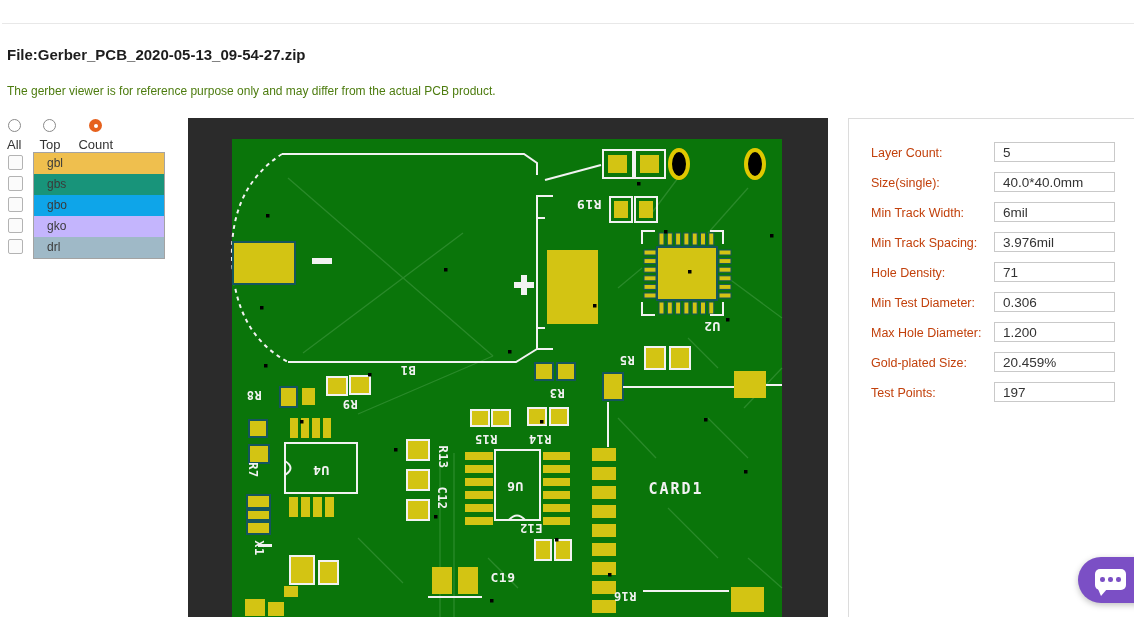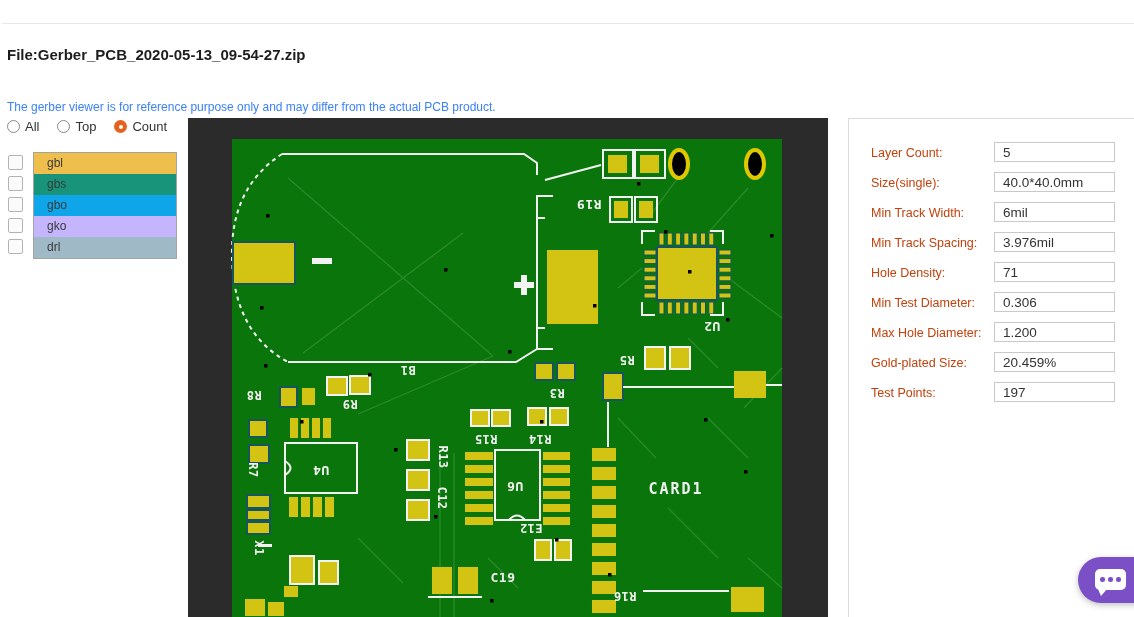--- a/index.html
+++ b/index.html
@@ -1,28 +1,28 @@
 <!DOCTYPE html>
 <html><head>
 <meta charset="utf-8">
 <style>
   * { margin:0; padding:0; box-sizing:border-box; }
   html,body { width:1134px; height:617px; overflow:hidden; background:#fff;
     font-family:"Liberation Sans", sans-serif; position:relative; }
   .top-divider { position:absolute; left:2px; top:23px; width:1132px; height:1px; background:#e8e8e8; }
   .page-title { position:absolute; left:7px; top:46px; font-size:15px; font-weight:bold; color:#1d1d1d; }
-  .page-notice { position:absolute; left:7px; top:100px; font-size:12px; color:#3b82f6; }
+  .page-notice { position:absolute; left:7px; top:84px; font-size:12px; color:#4d7c0f; }
   .radio-row { position:absolute; left:7px; top:119px; display:flex; gap:18px; align-items:center; }
-  .radio-opt { display:flex; align-items:center; gap:5px; font-size:13px; color:#333; cursor:pointer; }
+  .radio-opt { display:flex; align-items:center; gap:5px; font-size:13px; color:#333; cursor:pointer;flex-direction:column; }
   .radio-circle { width:13px; height:13px; border-radius:50%; border:1px solid #8a8a8a; background:#fff; position:relative; }
   .radio-circle.sel { border:none; background:#e6611d; }
   .radio-circle.sel::after { content:""; position:absolute; left:4.5px; top:4.5px; width:4px; height:4px; border-radius:50%; background:#fff; }
   .chk-col { position:absolute; left:8px; top:155px; }
   .chk { width:15px; height:15px; border:1px solid #b3b3b3; background:#fbfbfb; border-radius:2px; margin-bottom:6px; cursor:pointer; }
-  .layer-list { position:absolute; left:33px; top:152px; width:144px; border:1px solid #a3a3a3; }
+  .layer-list { position:absolute; left:33px; top:152px; width:132px; border:1px solid #a3a3a3; }
   .layer-row { height:21px; line-height:21px; padding-left:13px; font-size:12px; color:#3a3a3a; cursor:pointer; }
   .viewer { position:absolute; left:188px; top:118px; width:640px; height:499px; background:#2b2b2b; }
   .info-panel { position:absolute; left:848px; top:118px; width:310px; height:540px; border:1px solid #dcdcdc; background:#fff; }
   .field-row { position:absolute; left:0; width:100%; height:30px; }
   .field-label { position:absolute; left:22px; top:4px; font-size:12.5px; color:#c2410c; }
   .field-input { position:absolute; left:145px; top:0; width:121px; height:20px; border:1px solid #c9c9c9;
      font-family:"Liberation Sans", sans-serif; font-size:13.5px; color:#333; padding-left:8px; outline:none; background:#fff; }
   .chat-btn { position:absolute; left:1078px; top:557px; width:70px; height:46px; background:#7b4fc5;
      border-radius:24px 0 0 24px; cursor:pointer; box-shadow:0 2px 6px rgba(0,0,0,.25); }
   .chat-bubble { position:absolute; left:17px; top:12px; width:31px; height:21px; background:#fff; border-radius:5px; }

